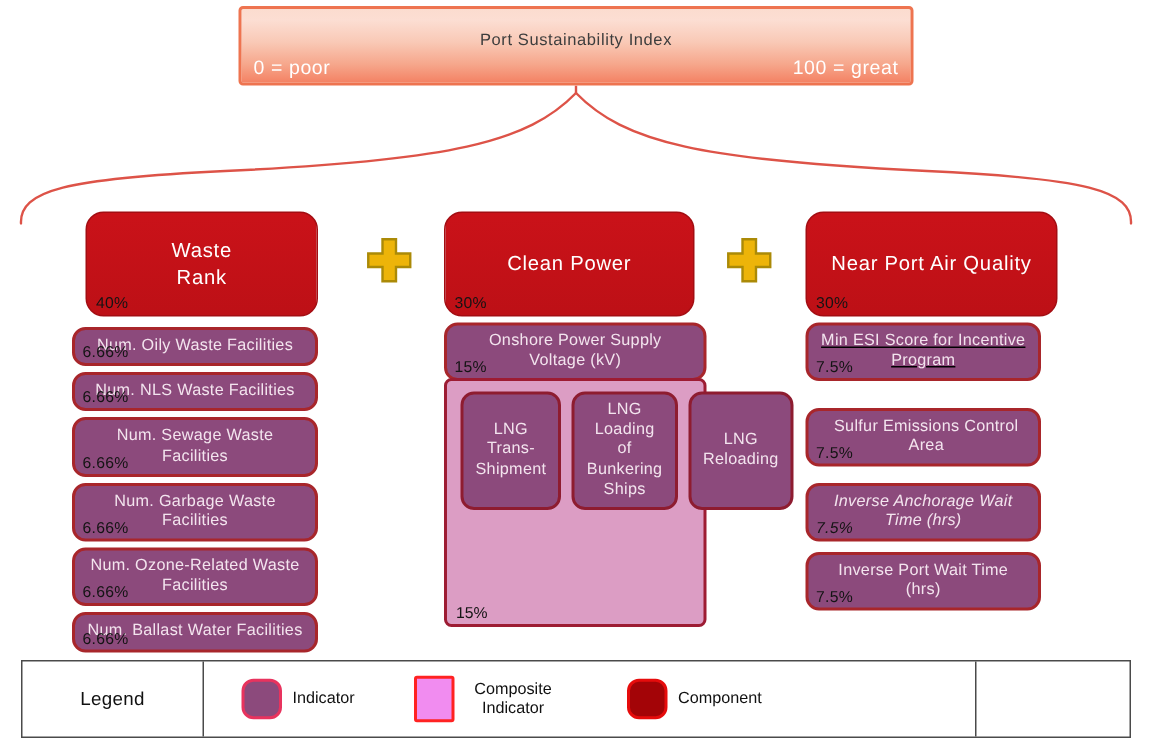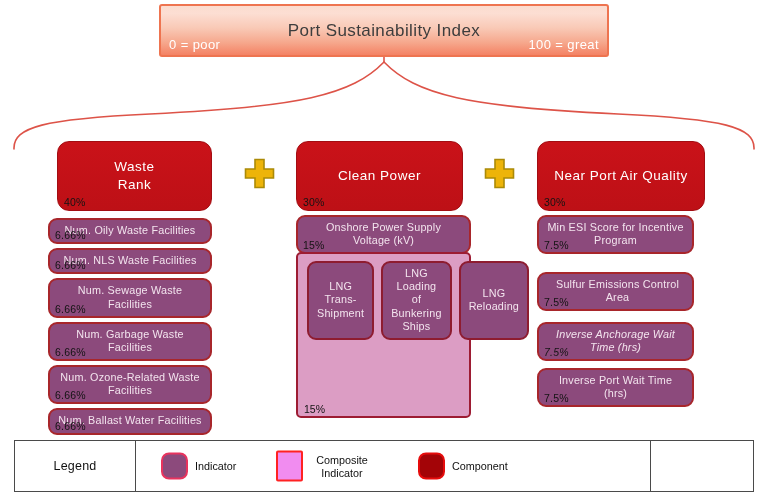--- a/index.html
+++ b/index.html
@@ -8,21 +8,21 @@
     font-family:"Liberation Sans", sans-serif;
   }
   
   .index-box{
     position:absolute;left:159px;top:4px;width:450px;height:53px;box-sizing:border-box;
     border:2px solid #ee7450;border-radius:3px;
     background:linear-gradient(180deg,#fbdccf 0%,#fcded3 15%,#f9c9b6 45%,#f6a78c 75%,#f48264 100%);
   }
   .index-title{
     position:absolute;left:0;right:0;top:15px;text-align:center;
-    font-size:17px;color:#3d3d3d;letter-spacing:.4px;
+    font-size:11px;color:#3d3d3d;letter-spacing:.4px;
   }
   .scale-label{position:absolute;bottom:3px;font-size:13px;color:#fff;letter-spacing:.4px;}
   .scale-low{left:8px;} .scale-high{right:8px;}
   
   .brace-svg{position:absolute;left:0;top:57px;}
   
   .component{
     position:absolute;top:141px;height:70px;box-sizing:border-box;border-radius:12px;
     background:linear-gradient(180deg,#ca1219 0%,#bd1016 100%);
     border:1px solid #a30d12;display:flex;align-items:center;justify-content:center;
@@ -54,21 +54,21 @@
   .onshore{width:175px;box-sizing:border-box;}
   .lng-wrap{
     position:absolute;left:0;top:37px;width:175px;height:166px;box-sizing:border-box;
     background:#dc9dc4;border:2.5px solid #9d1c33;border-radius:5px;padding:7px 9px 18px;
   }
   .lng-list{display:flex;flex-direction:row;gap:7px;}
   .lng-list .ind{border-color:#8e1c30;}
   .lng-weight{position:absolute;left:6px;bottom:1px;font-size:10.5px;color:#141414;}
   .col-air{position:absolute;left:537px;top:215px;width:157px;height:200px;}
   .col-air .ind{position:absolute;width:157px;box-sizing:border-box;}
-  .air-1{top:0;} .air-2{top:57px;padding-left:12px;} .air-3{top:107px;font-style:italic;} .air-4{top:153px;}
+  .air-1{top:0;text-decoration:underline;} .air-2{top:57px;padding-left:12px;} .air-3{top:107px;font-style:italic;} .air-4{top:153px;}
   
   .legend{
     position:absolute;left:14px;top:440px;width:740px;height:52px;box-sizing:border-box;
     border:1.5px solid #4a4a4a;display:flex;background:#fff;
   }
   .legend-title-cell{
     width:120px;border-right:1.5px solid #4a4a4a;display:flex;align-items:center;justify-content:center;
     font-size:12.5px;color:#111;letter-spacing:.2px;
   }
   .legend-entries{flex:1;position:relative;}

